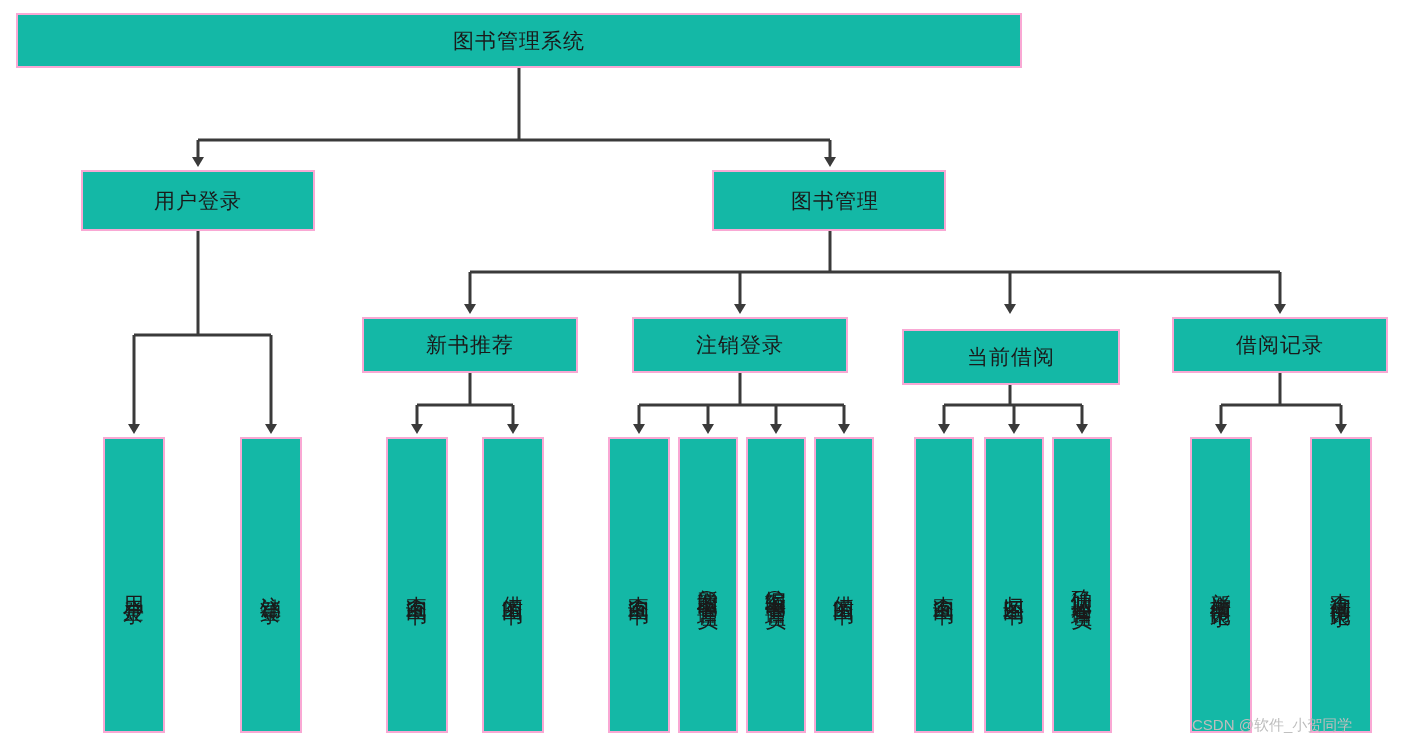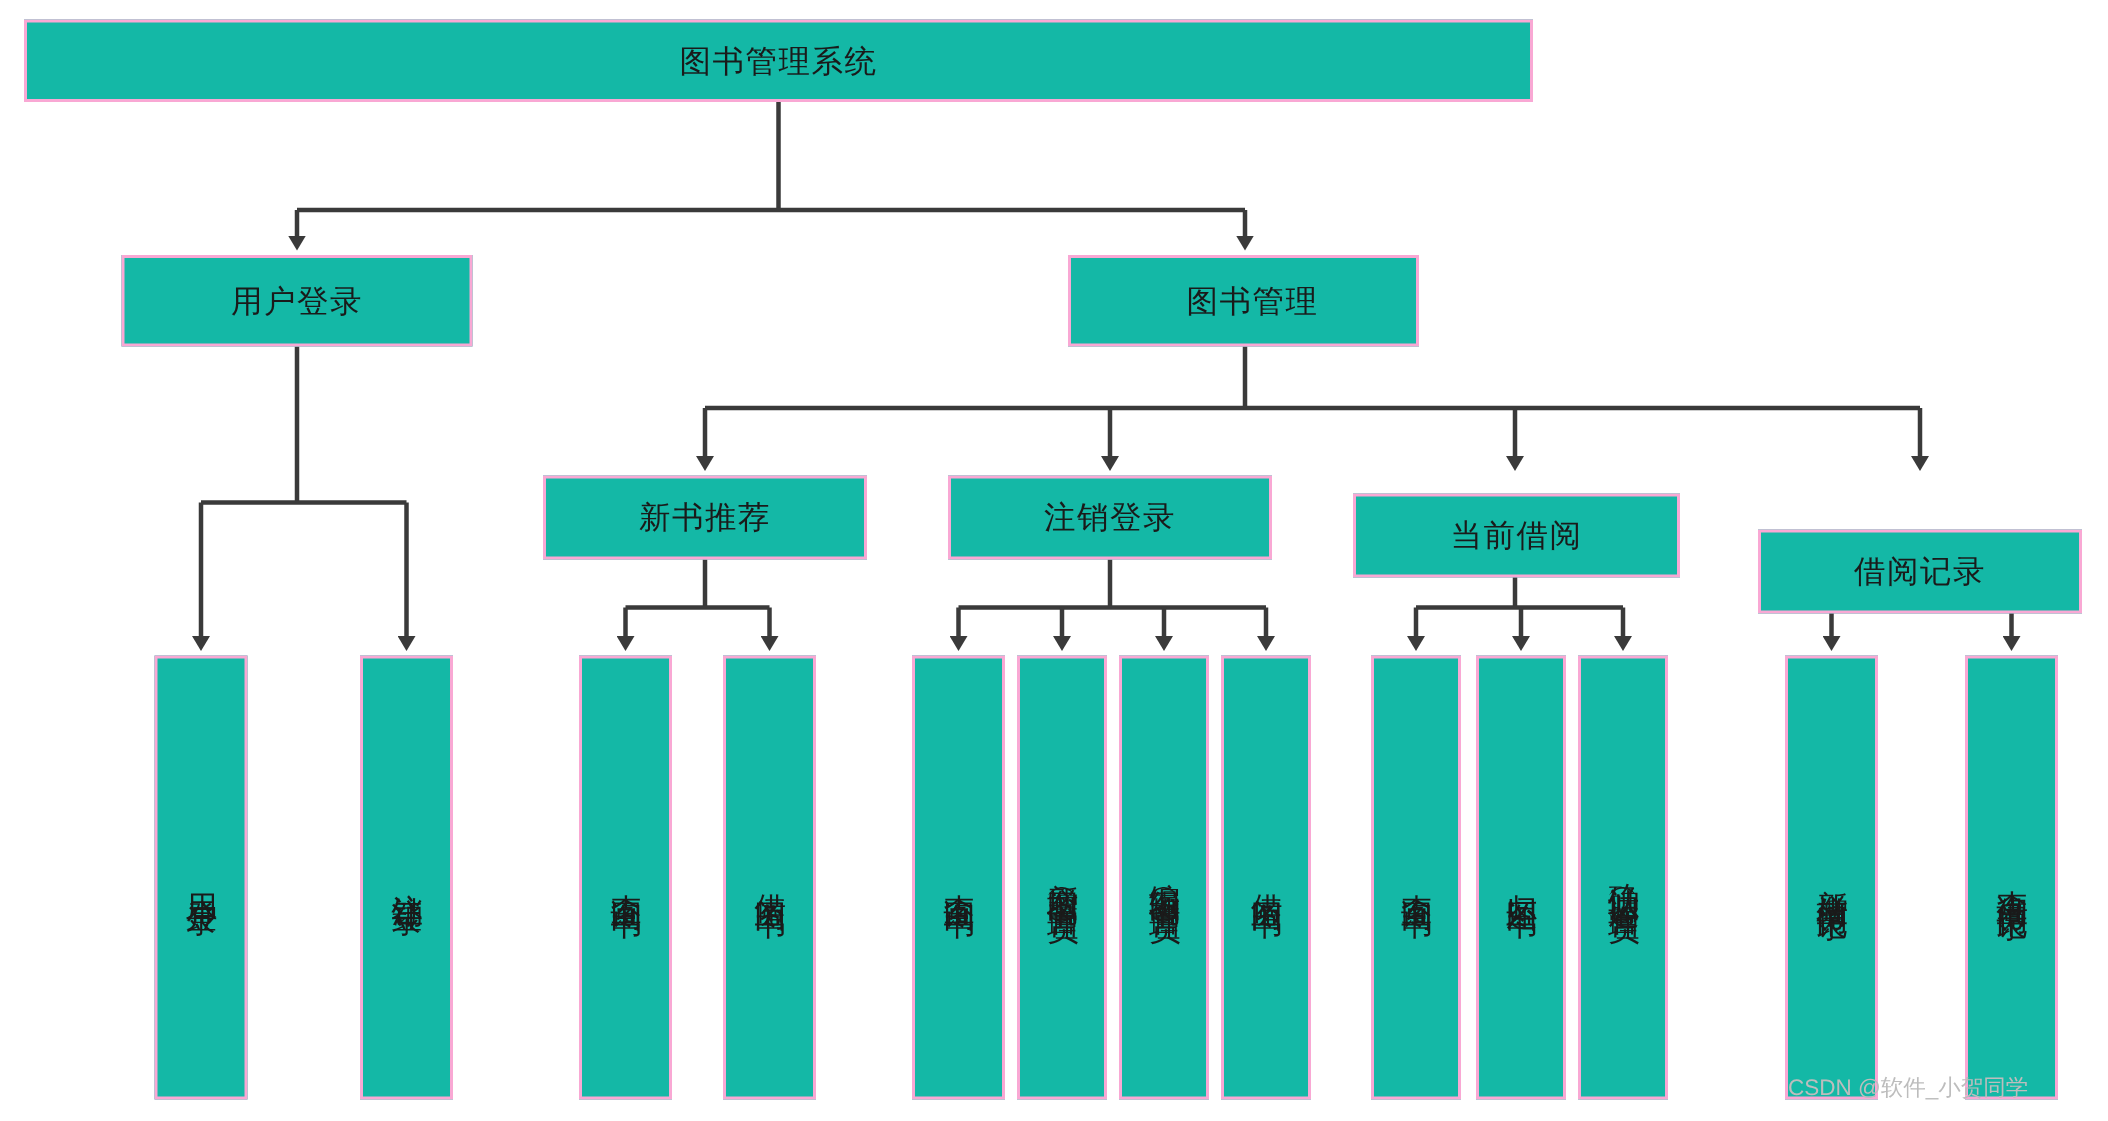--- a/index.html
+++ b/index.html
@@ -127,21 +127,21 @@
 
   <div class="node-box horiz" id="b-l3_0" style="left: 362px; top: 317px; width: 216px; height: 56px;">
     <span class="node-label">新书推荐</span>
   </div>
   <div class="node-box horiz" id="b-l3_1" style="left: 632px; top: 317px; width: 216px; height: 56px;">
     <span class="node-label">注销登录</span>
   </div>
   <div class="node-box horiz" id="b-l3_2" style="left: 902px; top: 317px; width: 218px; height: 56px; margin-top: 12px;">
     <span class="node-label">当前借阅</span>
   </div>
-  <div class="node-box horiz" id="b-l3_3" style="left: 1172px; top: 317px; width: 216px; height: 56px; margin-top: 36px;">
+  <div class="node-box horiz" id="b-l3_3" style="left: 1172px; top: 317px; width: 216px; height: 56px;">
     <span class="node-label">借阅记录</span>
   </div>
 
   <div class="node-box vert" id="b-leaf_0" style="left: 103px; top: 437px; width: 62px; height: 296px;">
     <span class="node-label">用户登录</span>
   </div>
   <div class="node-box vert" id="b-leaf_1" style="left: 240px; top: 437px; width: 62px; height: 296px;">
     <span class="node-label">注销登录</span>
   </div>
   <div class="node-box vert" id="b-leaf_2" style="left: 386px; top: 437px; width: 62px; height: 296px;">

